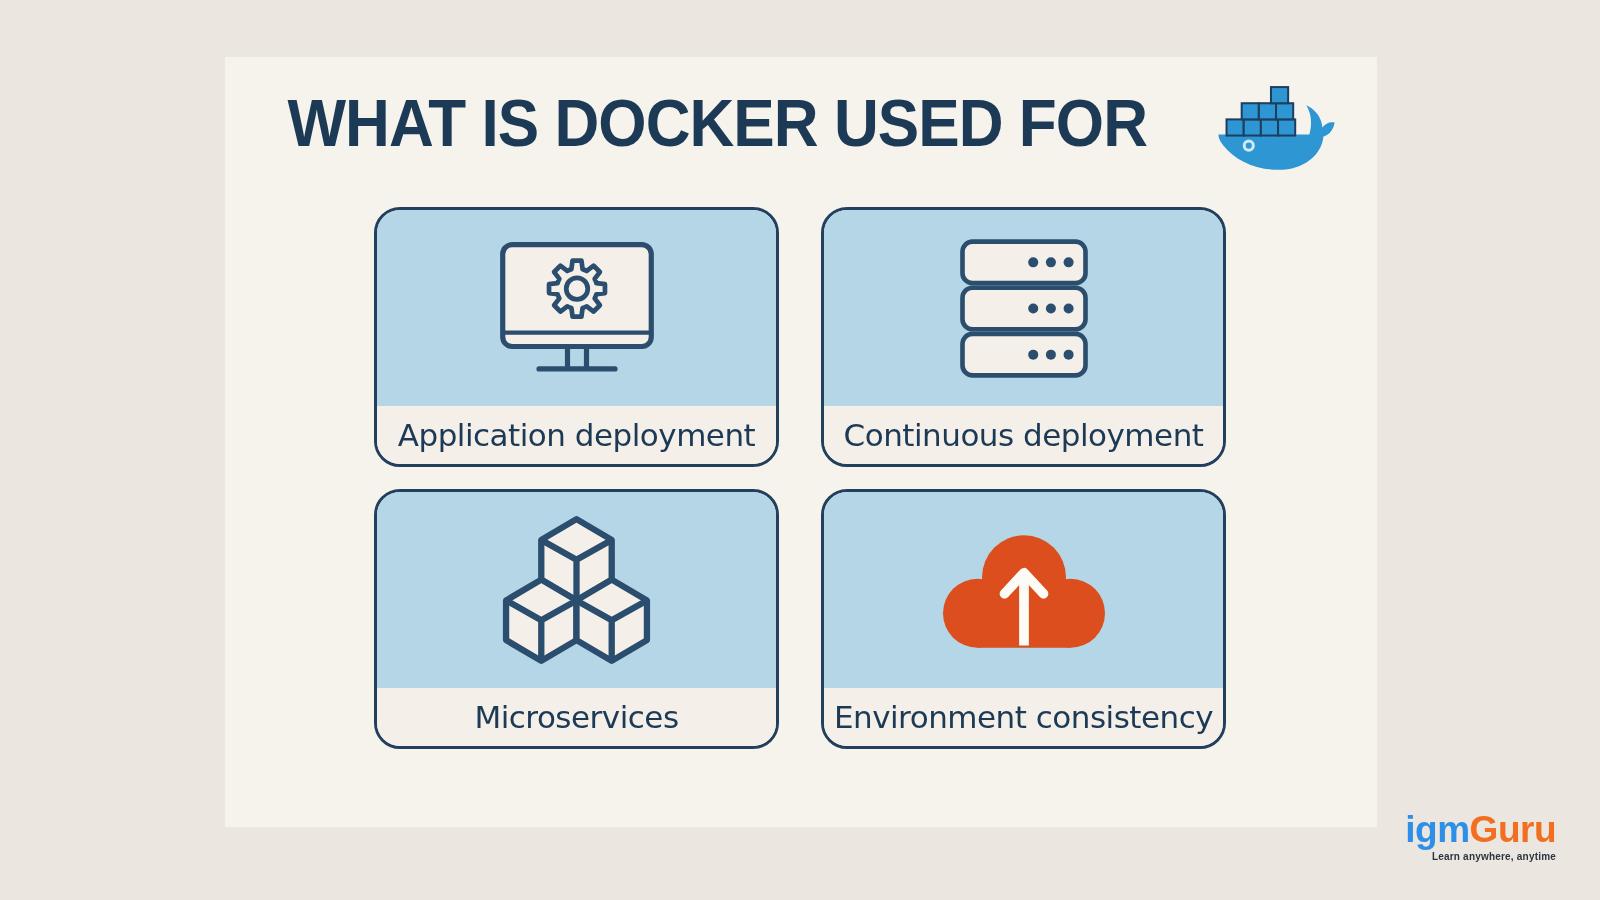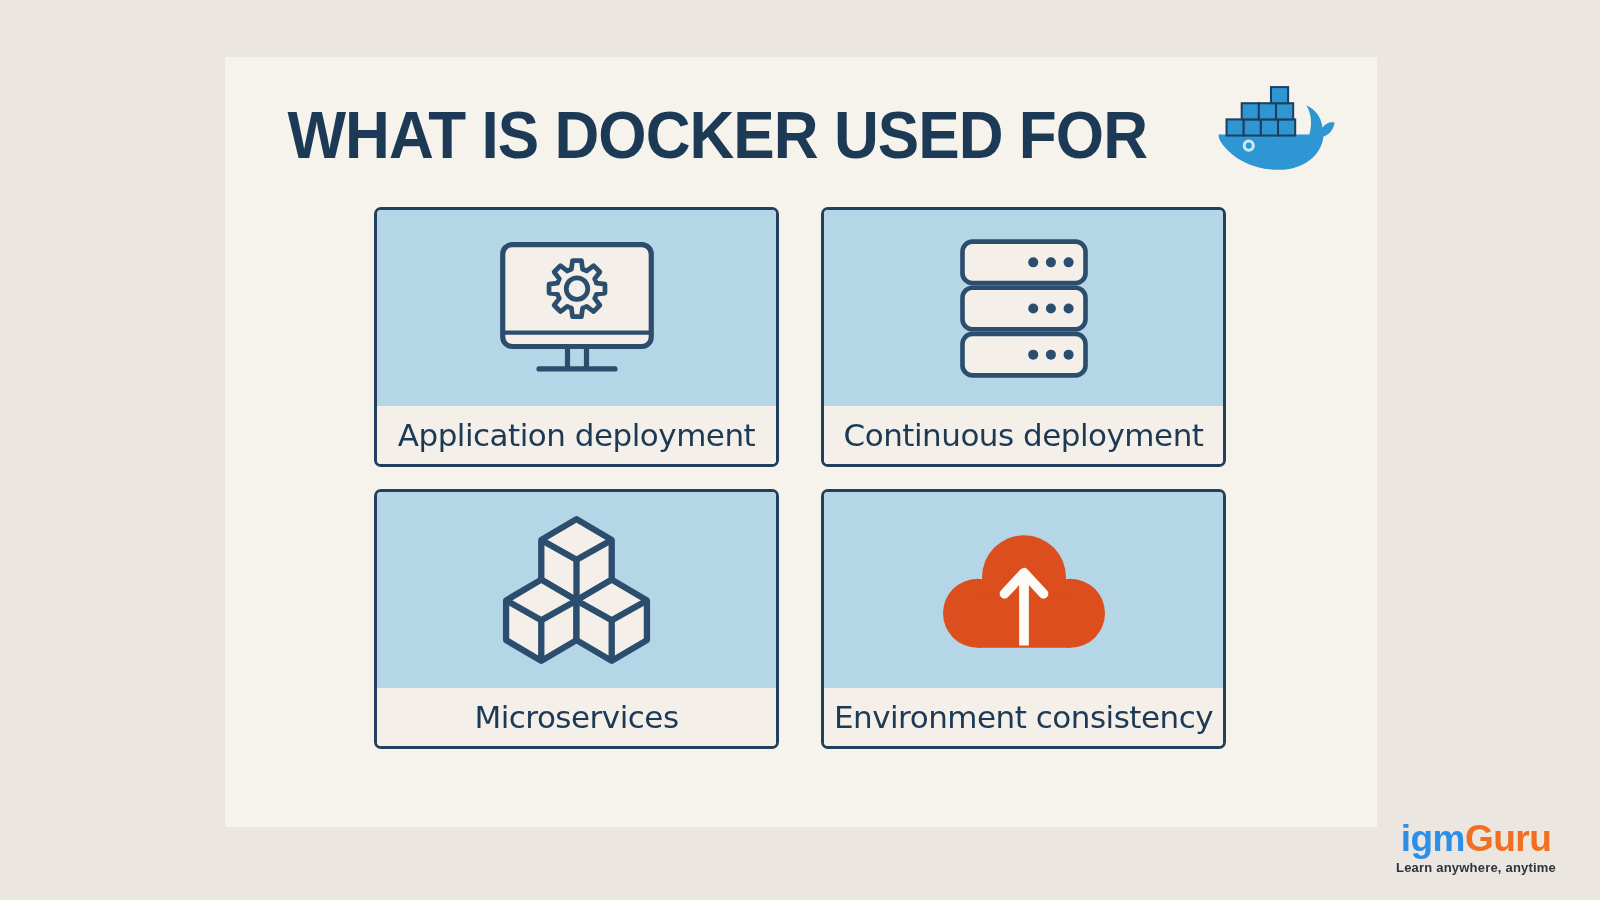--- a/index.html
+++ b/index.html
@@ -30,21 +30,21 @@
     left:225px;top:57px;
     width:1152px;height:770px;
     background:var(--panel-bg);
   }
   .title-row{
     position:absolute;
     left:0;top:85px;
     width:100%;
     display:flex;
     justify-content:center;
-    align-items:center;
+    align-items:flex-start;
     gap:34px;
   }
   .main-title{
     margin:0;
     font-size:66px;
     font-weight:800;
     letter-spacing:-1px;
     color:var(--title-text);
     transform:scaleX(0.94);
     white-space:nowrap;
@@ -56,21 +56,21 @@
     transform:translateX(-50%);
     display:grid;
     grid-template-columns:405px 405px;
     column-gap:42px;
     row-gap:22px;
   }
   .card{
     height:260px;
     box-sizing:border-box;
     border:3px solid var(--card-border);
-    border-radius:7px;
+    border-radius:26px;
     overflow:hidden;
     display:flex;
     flex-direction:column;
     background:var(--card-label-bg);
   }
   .card-icon-area{
     flex:1 1 auto;
     background:var(--card-blue);
     display:flex;
     align-items:center;
@@ -86,37 +86,37 @@
     font-size:31px;
     font-weight:500;
     font-family:"DejaVu Sans","Liberation Sans",sans-serif;
     letter-spacing:-0.5px;
   }
   .st{stroke:var(--icon-stroke);fill:none;}
   .fill-cream{fill:var(--card-label-bg);}
   .fill-navy{fill:var(--icon-stroke);}
   .brand{
     position:absolute;
-    right:44px;bottom:26px;
+    right:44px;bottom:38px;
     display:flex;
     flex-direction:column;
     align-items:center;
     line-height:1;
     margin-left:8px;
   }
   .wordmark{
     font-size:37px;
     font-weight:bold;
     letter-spacing:-0.5px;
   }
   .wm-left{color:var(--brand-blue);}
   .wm-right{color:var(--brand-orange);}
   .tagline{
     margin-top:4px;
-    font-size:13px;
+    font-size:10px;
     font-weight:bold;
     color:var(--tagline-text);
     letter-spacing:0.2px;
     align-self:flex-end;
   }
 </style>
 </head>
 <body>
 
 <div class="stage">

